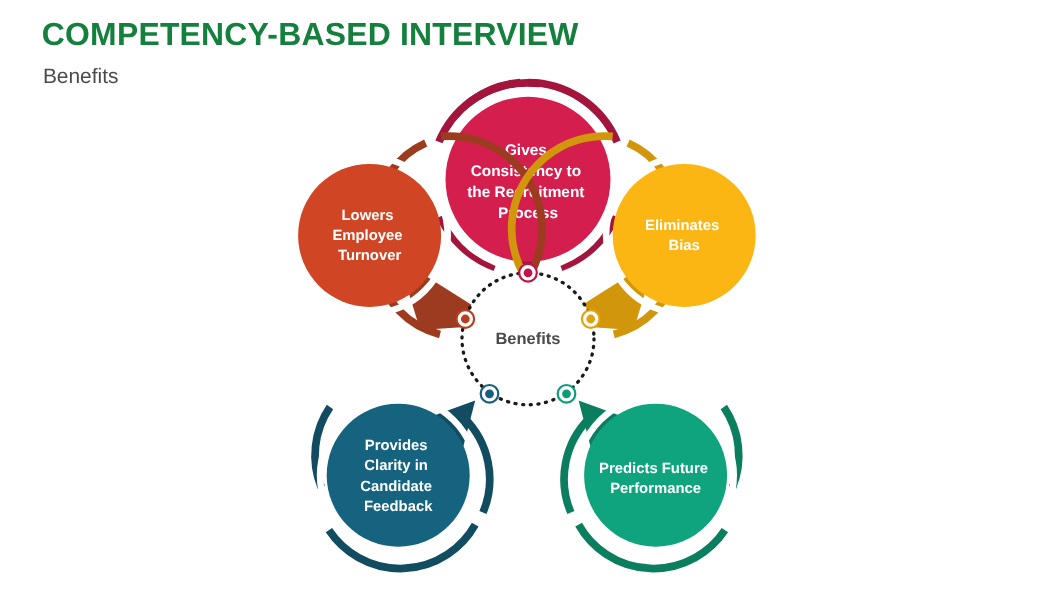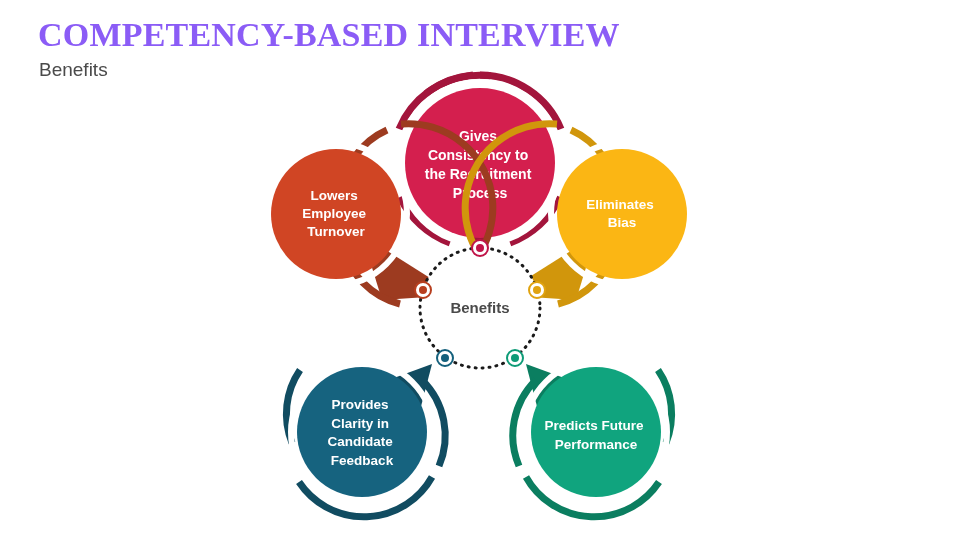--- a/index.html
+++ b/index.html
@@ -18,26 +18,25 @@
     position: absolute;
     left: 0; top: 0;
     width: 960px;
     height: 540px;
     background: #ffffff;
   }
   #page-title {
     position: absolute;
     left: 38px;
     top: 16px;
-    font-size: 34px;
+    font-size: 29px;
     font-weight: bold;
-    color: #8b5cf6;
+    color: #15803d;
     letter-spacing: 0.2px;
     white-space: nowrap;
-    font-family: Liberation Serif, serif;
   }
   #page-subtitle {
     position: absolute;
     left: 39px;
     top: 59px;
     font-size: 19px;
     font-weight: normal;
     color: #4a4a4a;
     white-space: nowrap;
   }

